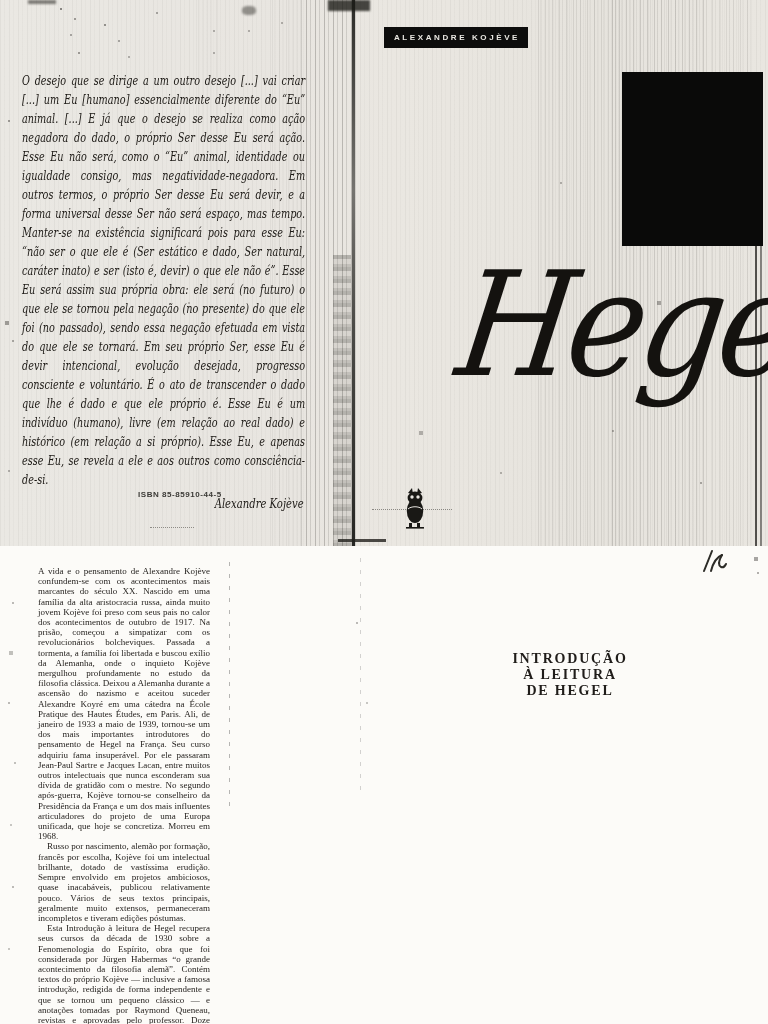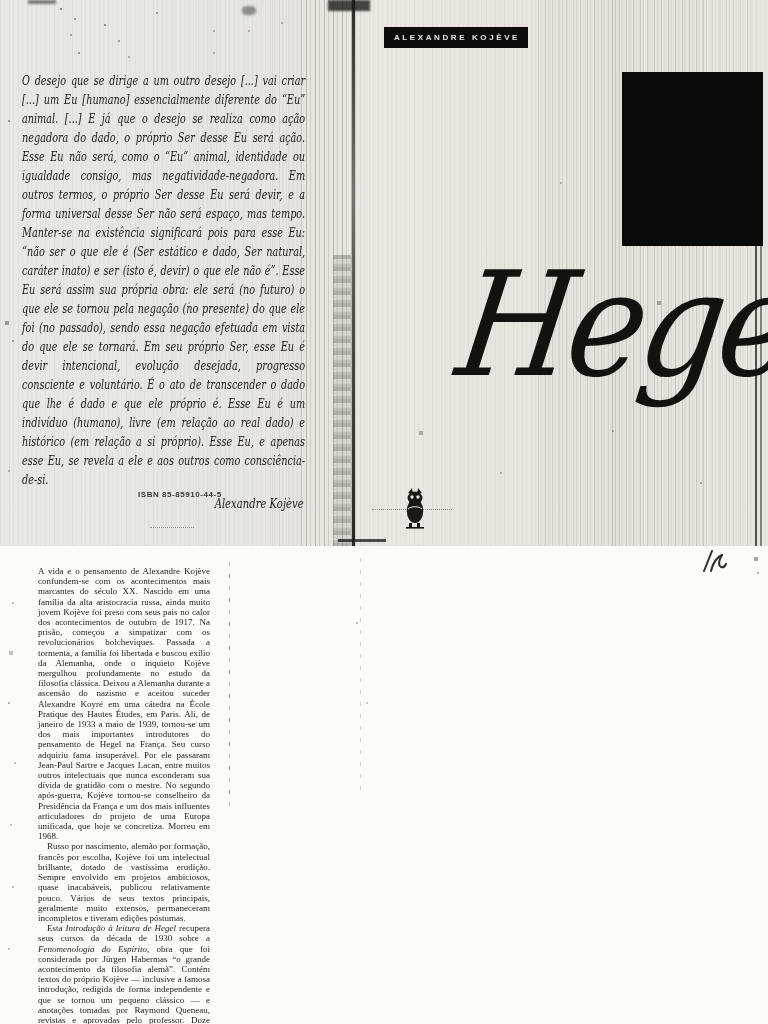--- a/index.html
+++ b/index.html
@@ -56,21 +56,21 @@
     white-space:nowrap;}
   .owl-dotline{position:absolute;left:372px;top:509px;width:80px;border-top:1px dotted rgba(45,44,40,.5);}
   .owl{position:absolute;left:402px;top:487px;width:26px;height:42px;}
 
   
   .flap-scan{position:absolute;left:0;top:546px;width:768px;height:478px;background:#fcfbf8;}
   .bio{position:absolute;left:38px;top:20px;width:172px;color:#262320;
        font:9px/10.2px "Liberation Serif",serif;text-align:justify;}
   .bio p{margin:0;}
   .bio p + p{text-indent:9px;}
-  .bio .it{font-style:italic;}
+  .bio .it{}
   .half-title{position:absolute;left:504px;top:105px;width:132px;text-align:center;color:#201d1a;
        font:bold 14px/16.2px "Liberation Serif",serif;letter-spacing:1.8px;}
   .fold{position:absolute;width:1px;
     background:repeating-linear-gradient(180deg,rgba(0,0,0,.28) 0 4px,transparent 4px 12px);}
   .fold-a{left:229px;top:16px;height:245px;}
   .fold-b{left:360px;top:12px;height:240px;opacity:.6;}
   .mark{position:absolute;left:700px;top:2px;width:28px;height:26px;}
 
   
   .specks{position:absolute;left:0;top:0;width:2px;height:2px;background:transparent;box-shadow:
@@ -139,20 +139,25 @@
     </svg>
   </section>
 
   <section class="flap-scan">
     <div class="bio">
       <p><span>A vida e o pensamento de Alexandre Kojève confundem-se com os acontecimentos mais marcantes do século XX. Nascido em uma família da alta aristocracia russa, ainda muito jovem Kojève foi preso com seus pais no calor dos acontecimentos de outubro de 1917. Na prisão, começou a simpatizar com os revolucionários bolcheviques. Passada a tormenta, a família foi libertada e buscou exílio da Alemanha, onde o inquieto Kojève mergulhou profundamente no estudo da filosofia clássica. Deixou a Alemanha durante a ascensão do nazismo e aceitou suceder Alexandre Koyré em uma cátedra na École Pratique des Hautes Études, em Paris. Ali, de janeiro de 1933 a maio de 1939, tornou-se um dos mais importantes introdutores do pensamento de Hegel na França. Seu curso adquiriu fama insuperável. Por ele passaram Jean-Paul Sartre e Jacques Lacan, entre muitos outros intelectuais que nunca esconderam sua dívida de gratidão com o mestre. No segundo após-guerra, Kojève tornou-se conselheiro da Presidência da França e um dos mais influentes articuladores do projeto de uma Europa unificada, que hoje se concretiza. Morreu em 1968.</span></p>
       <p><span>Russo por nascimento, alemão por formação, francês por escolha, Kojève foi um intelectual brilhante, dotado de vastíssima erudição. Sempre envolvido em projetos ambiciosos, quase inacabáveis, publicou relativamente pouco. Vários de seus textos principais, geralmente muito extensos, permaneceram incompletos e tiveram edições póstumas.</span></p>
       <p><span>Esta </span><span class="it">Introdução à leitura de Hegel</span><span> recupera seus cursos da década de 1930 sobre a </span><span class="it">Fenomenologia do Espírito</span><span>, obra que foi considerada por Jürgen Habermas “o grande acontecimento da filosofia alemã”. Contém textos do próprio Kojève — inclusive a famosa introdução, redigida de forma independente e que se tornou um pequeno clássico — e anotações tomadas por Raymond Queneau, revistas e aprovadas pelo professor. Doze conferências de Kojève e dois outros textos seus sobre Hegel</span></p>
     </div>
 
+    <div class="half-title">
+      <div>INTRODUÇÃO</div>
+      <div>À LEITURA</div>
+      <div>DE HEGEL</div>
+    </div>
 
     <svg class="mark" viewBox="0 0 28 26">
       <g stroke="#2c2b27" stroke-width="2" fill="none" stroke-linecap="round">
         <path d="M4 23 L12 3"></path>
         <path d="M11 23 C13 15 17 9 22 7"></path>
         <path d="M22 7 C19 12 18 17 21 19 C23 20 25 18 26 16"></path>
       </g>
     </svg>
 
     <div class="fold fold-a"></div>

